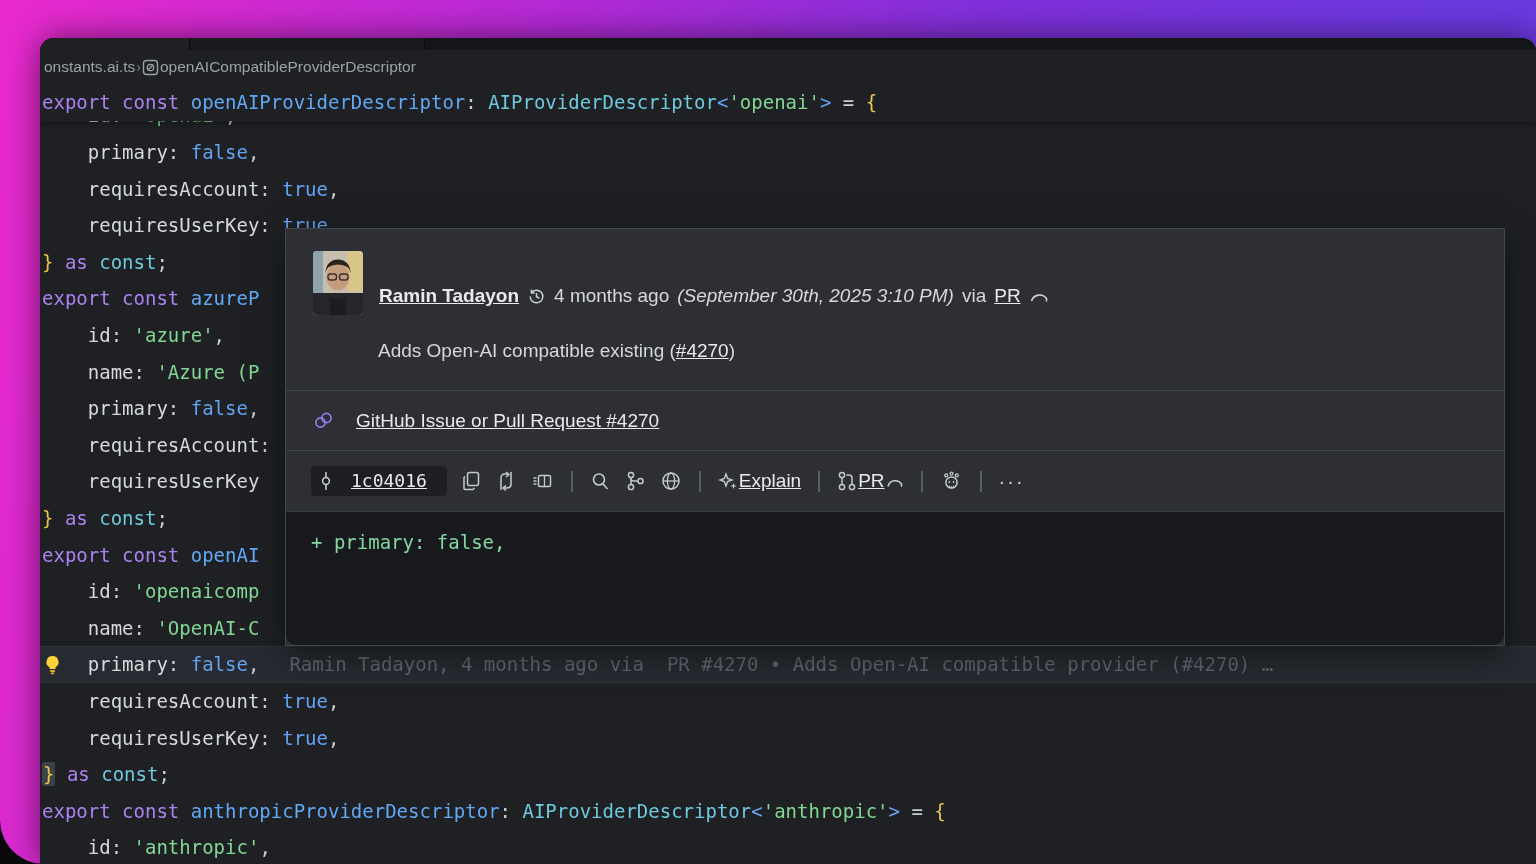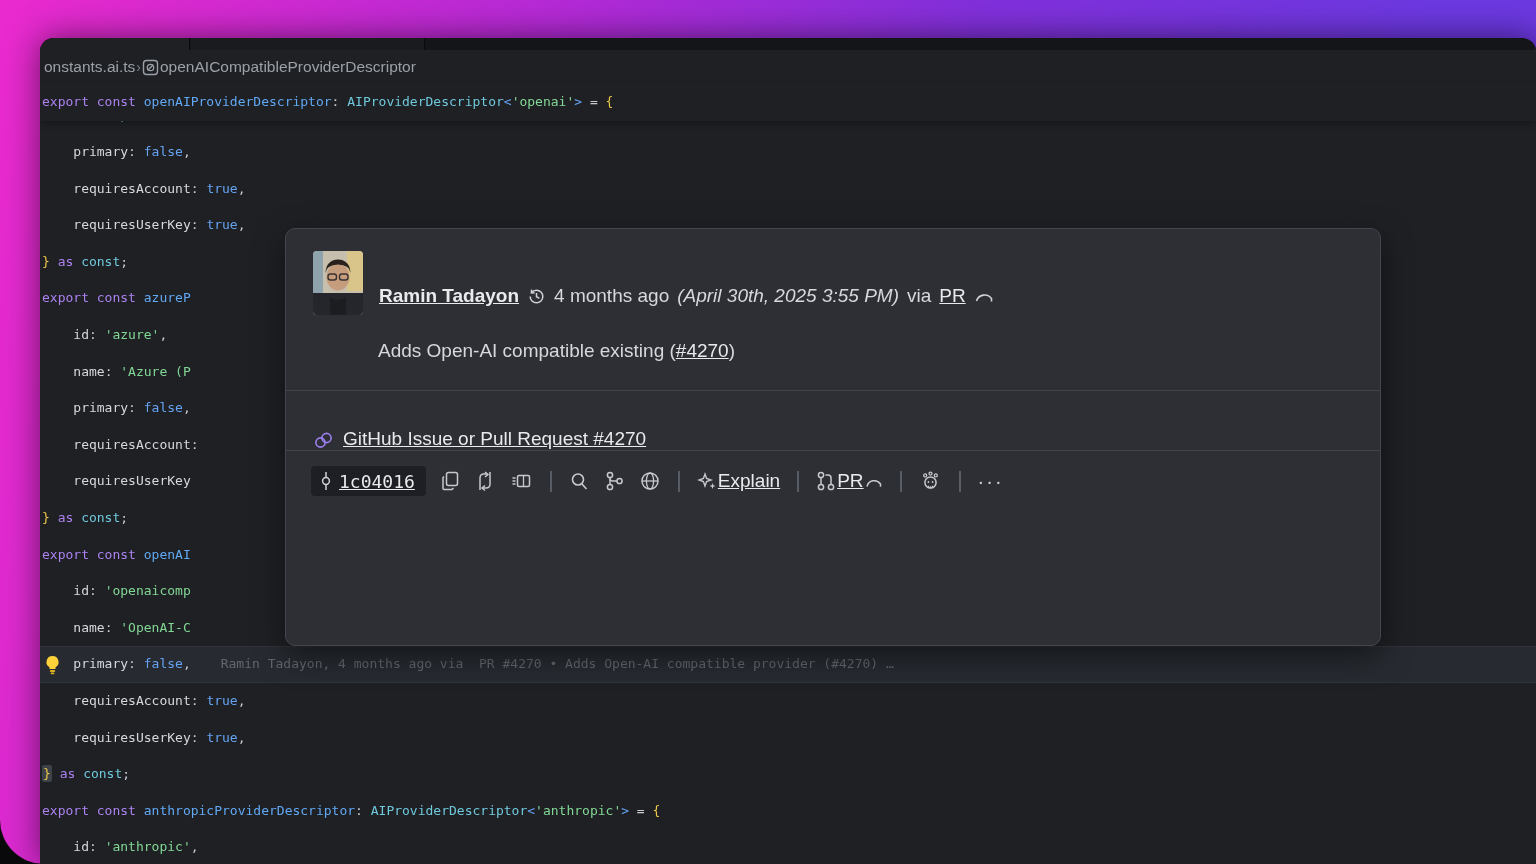--- a/index.html
+++ b/index.html
@@ -22,58 +22,58 @@
   .tabbar .tab-a{ position:absolute; left:0; top:0; width:150px; height:12px; background:#1e2024; border-right:1px solid #0a0a0c; }
   .tabbar .tab-b{ position:absolute; left:151px; top:0; width:234px; height:12px; background:#191b1f; border-right:1px solid #0a0a0c; }
 
   .breadcrumb{ height:34px; display:flex; align-items:center; gap:1px; padding-left:4px;
     color:#9ca1a8; font-size:15.5px; }
   .breadcrumb .chev{ color:#7c8087; font-size:14px; }
   .breadcrumb svg{ display:block; }
 
   
   .code-zone{ position:relative; }
-  pre.cl{ font-family:"DejaVu Sans Mono", monospace; font-size:13px; line-height:36.6px; white-space:pre; }
+  pre.cl{ font-family:"DejaVu Sans Mono", monospace; font-size:19px; line-height:36.6px; white-space:pre; }
   .sticky-line{ height:37px; background:var(--editor-bg); box-shadow:0 3px 6px rgba(0,0,0,.28); position:relative; z-index:3; padding-left:2px; }
   .clip-sliver{ height:13px; overflow:hidden; position:relative; z-index:1; padding-left:2px; opacity:.9; }
   .clip-sliver pre{ margin-top:-24px; }
   .code-lines{ position:relative; z-index:1; }
   .code-line{ height:36.6px; padding-left:2px; position:relative; }
   .code-line.current{ background:var(--cur-line); box-shadow:inset 0 1px 0 #2e323a, inset 0 -1px 0 #2e323a; }
 
   .tk-kw{ color:var(--kw); } .tk-var{ color:var(--vr); } .tk-type{ color:var(--ty); }
   .tk-prop{ color:var(--pr); } .tk-str{ color:var(--st); } .tk-bool{ color:var(--bl); }
   .tk-punct{ color:var(--pu); } .tk-brace{ color:var(--br); } .tk-angle{ color:var(--an); }
   .bracket-box{ background:#3d4148; border-radius:2px; padding:1px 1px; }
 
   .blame{ color:var(--blame); margin-left:30px; white-space:pre;text-align:right; }
   .bulb{ position:absolute; left:4px; top:9px; }
 
   
   .popup{
-    position:absolute; left:245px; top:190px; width:1096px; height:418px;
-    background:var(--popup-bg); border:1px solid #43464d; border-radius:10px;
+    position:absolute; left:245px; top:190px; width:1220px; height:418px;
+    background:var(--popup-bg); border:1px solid #43464d; border-radius:0;
     box-shadow:0 10px 30px rgba(0,0,0,.5); z-index:5;
     display:flex; flex-direction:column; font-size:19px; color:#d6d8db;
   }
   .popup a{ color:#e9eaec; text-decoration:underline; cursor:pointer; }
   .pp-header{ display:flex; align-items:flex-end; gap:16px; margin:22px 27px 0 27px; }
   .avatar{ width:50px; height:64px; border-radius:4px; overflow:hidden; flex:none; }
   .hdr-line{ margin-bottom:8px; display:flex; align-items:center; gap:8px; white-space:pre; }
   .hdr-line .author{ font-weight:bold; }
   .hdr-line em{ font-style:italic; }
   .msg{ margin-left:92px; line-height:24px; }
   .msg.m1{ margin-top:24px; }
   .msg.m2{ margin-top:49px; }
   .pp-div{ height:1px; background:#404349; margin-top:27px; }
-  .gh-row{ height:59px; display:flex; align-items:flex-end; gap:9px; padding-left:27px; }
+  .gh-row{ height:59px; display:flex; align-items:center; gap:22px; padding-left:27px; }
   .pp-div2{ height:1px; background:#404349; }
   .toolbar{ height:60px; display:flex; align-items:center; gap:14px; padding-left:25px; color:var(--icon); }
   .toolbar svg{ display:block; }
-  .sha-pill{ display:flex; align-items:center; gap:4px; background:#1d1f24; border-radius:4px; padding:4px 11px 4px 6px; }
+  .sha-pill{ display:flex; gap:16px; background:#1d1f24; border-radius:4px; padding:4px 20px 4px 6px; }
   .sha-pill a{ font-family:"DejaVu Sans Mono", monospace; font-size:18px; }
   .tb-sep{ width:2px; height:21px; background:#585d65; margin:0 3px; }
   .tb-btn{ display:flex; align-items:center; gap:1px; cursor:pointer; }
   .dots{ font-size:20px; letter-spacing:2px; color:#cfd2d6; }
   .diff-sec{ flex:1; background:var(--diff-bg); border-top:1px solid #3a3d43; border-radius:0 0 10px 10px; }
   .diff-sec pre{ font-family:"DejaVu Sans Mono", monospace; font-size:19px; color:var(--diff-add); padding:19px 0 0 25px; }
 </style>
 </head>
 <body>
 
@@ -189,21 +189,21 @@
         </svg>
       </div>
       <div class="hdr-line">
         <a class="author">Ramin Tadayon</a>
         <svg width="19" height="19" viewBox="0 0 19 19">
           <path d="M3.2 9.5 A6.3 6.3 0 1 0 9.5 3.2 A6.6 6.6 0 0 0 4.4 5.6" fill="none" stroke="#cfd2d6" stroke-width="1.5"></path>
           <path d="M4.6 2.6 L4.4 5.9 L7.6 5.7" fill="none" stroke="#cfd2d6" stroke-width="1.5"></path>
           <path d="M9.5 6 L9.5 9.7 L12.4 11.4" fill="none" stroke="#cfd2d6" stroke-width="1.5"></path>
         </svg>
         <span>4 months ago</span>
-        <em>(April 30th, 2025 3:55 PM)</em>
+        <em>(September 30th, 2025 3:10 PM)</em>
         <span>via</span>
         <a>PR</a>
         <svg width="20" height="16" viewBox="0 0 20 16">
           <path d="M2.5 13 A8.5 8.5 0 0 1 17.5 10.5 L17.5 13.5" fill="none" stroke="#cfd2d6" stroke-width="1.6"></path>
         </svg>
       </div>
     </div>
 
     <div class="msg m1"><span>Adds Open-AI compatible existing (</span><a>#4270</a><span>)</span></div>
 
@@ -291,15 +291,18 @@
         <circle cx="11.5" cy="3.6" r="1.5" fill="none" stroke="#c6c9ce" stroke-width="1.3"></circle>
         <circle cx="16.8" cy="5.4" r="1.5" fill="none" stroke="#c6c9ce" stroke-width="1.3"></circle>
         <circle cx="9.4" cy="12" r="0.9" fill="#c6c9ce"></circle>
         <circle cx="13.6" cy="12" r="0.9" fill="#c6c9ce"></circle>
         <path d="M9.5 15.8 L9.5 17.8 M11.5 16.2 L11.5 18.2 M13.5 15.8 L13.5 17.8" stroke="#c6c9ce" stroke-width="1.2"></path>
       </svg>
       <div class="tb-sep"></div>
       <span class="dots">···</span>
     </div>
 
+    <div class="diff-sec">
+      <pre>+ primary: false,</pre>
+    </div>
   </div>
 
 </div>
 
 </body></html>

